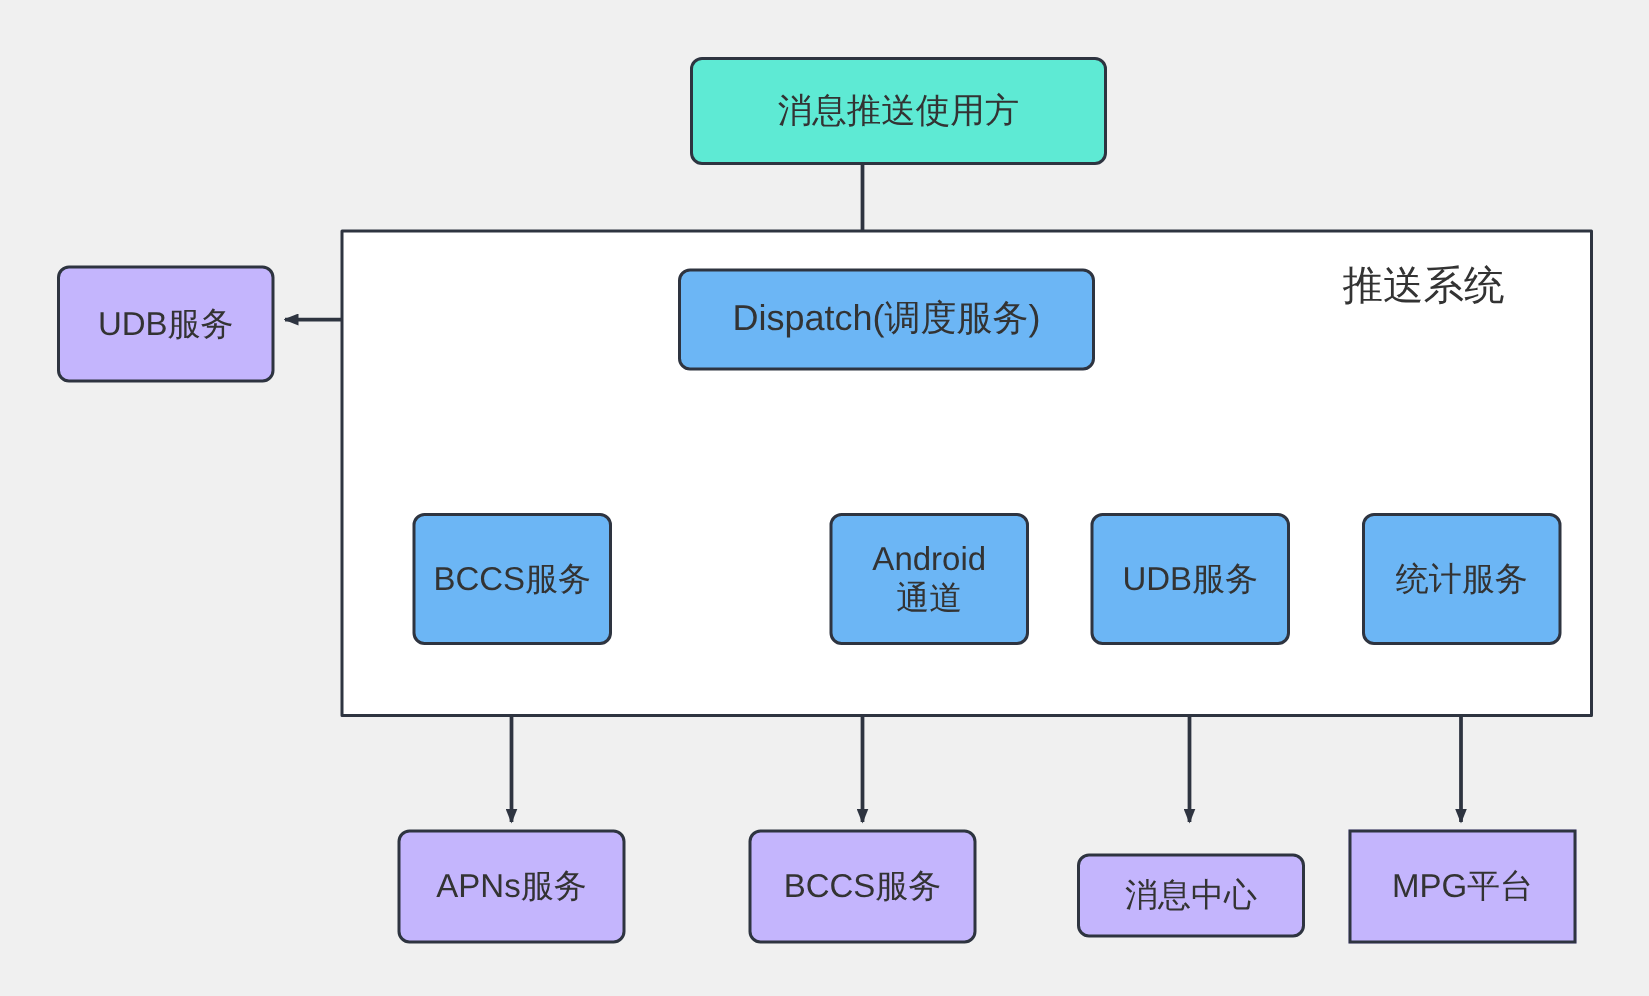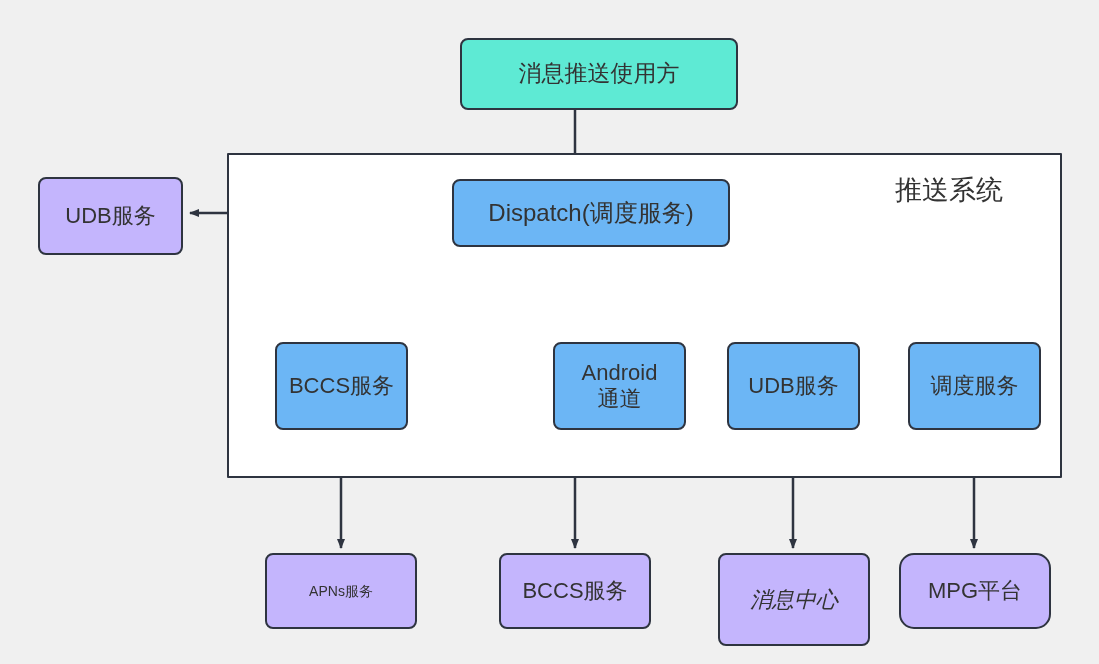--- a/index.html
+++ b/index.html
@@ -89,20 +89,20 @@
   </svg>
 
   <div id="node-layer">
       <div class="node white" style="left: 436px; top: 38px; width: 278px; height: 72px; font-size: 23px; border-radius: 8px;">消息推送使用方</div>
       <div class="node blue" style="left: 452px; top: 179px; width: 278px; height: 68px; font-size: 24px; border-radius: 8px;">Dispatch(调度服务)</div>
       <div class="node pink" style="left: 38px; top: 177px; width: 145px; height: 78px; font-size: 22px; border-radius: 8px;">UDB服务</div>
       <div class="node blue" style="left: 275px; top: 342px; width: 133px; height: 88px; font-size: 22px; border-radius: 8px;">BCCS服务</div>
       <div class="node blue" style="left: 509px; top: 342px; width: 133px; height: 88px; font-size: 22px; border-radius: 8px; margin-left: 44px;">Android
 通道</div>
       <div class="node blue" style="left: 727px; top: 342px; width: 133px; height: 88px; font-size: 22px; border-radius: 8px;">UDB服务</div>
-      <div class="node blue" style="left: 908px; top: 342px; width: 133px; height: 88px; font-size: 22px; border-radius: 8px;">调度服务</div>
-      <div class="node pink" style="left: 265px; top: 553px; width: 152px; height: 76px; font-size: 14px; border-radius: 8px;">APNs服务</div>
+      <div class="node blue" style="left: 908px; top: 342px; width: 133px; height: 88px; font-size: 22px; border-radius: 8px;">统计服务</div>
+      <div class="node pink" style="left: 265px; top: 553px; width: 152px; height: 76px; font-size: 22px; border-radius: 8px;">APNs服务</div>
       <div class="node pink" style="left: 499px; top: 553px; width: 152px; height: 76px; font-size: 22px; border-radius: 8px;">BCCS服务</div>
-      <div class="node pink" style="left: 718px; top: 553px; width: 152px; height: 93px; font-size: 22px; border-radius: 8px; font-style: italic;">消息中心</div>
-      <div class="node pink" style="left: 899px; top: 553px; width: 152px; height: 76px; font-size: 22px; border-radius: 15px;">MPG平台</div>
+      <div class="node pink" style="left: 718px; top: 569px; width: 152px; height: 56px; font-size: 22px; border-radius: 8px;">消息中心</div>
+      <div class="node pink" style="left: 899px; top: 553px; width: 152px; height: 76px; font-size: 22px; border-radius: 0;">MPG平台</div>
     </div>
 
 </div>
 
 </body></html>

